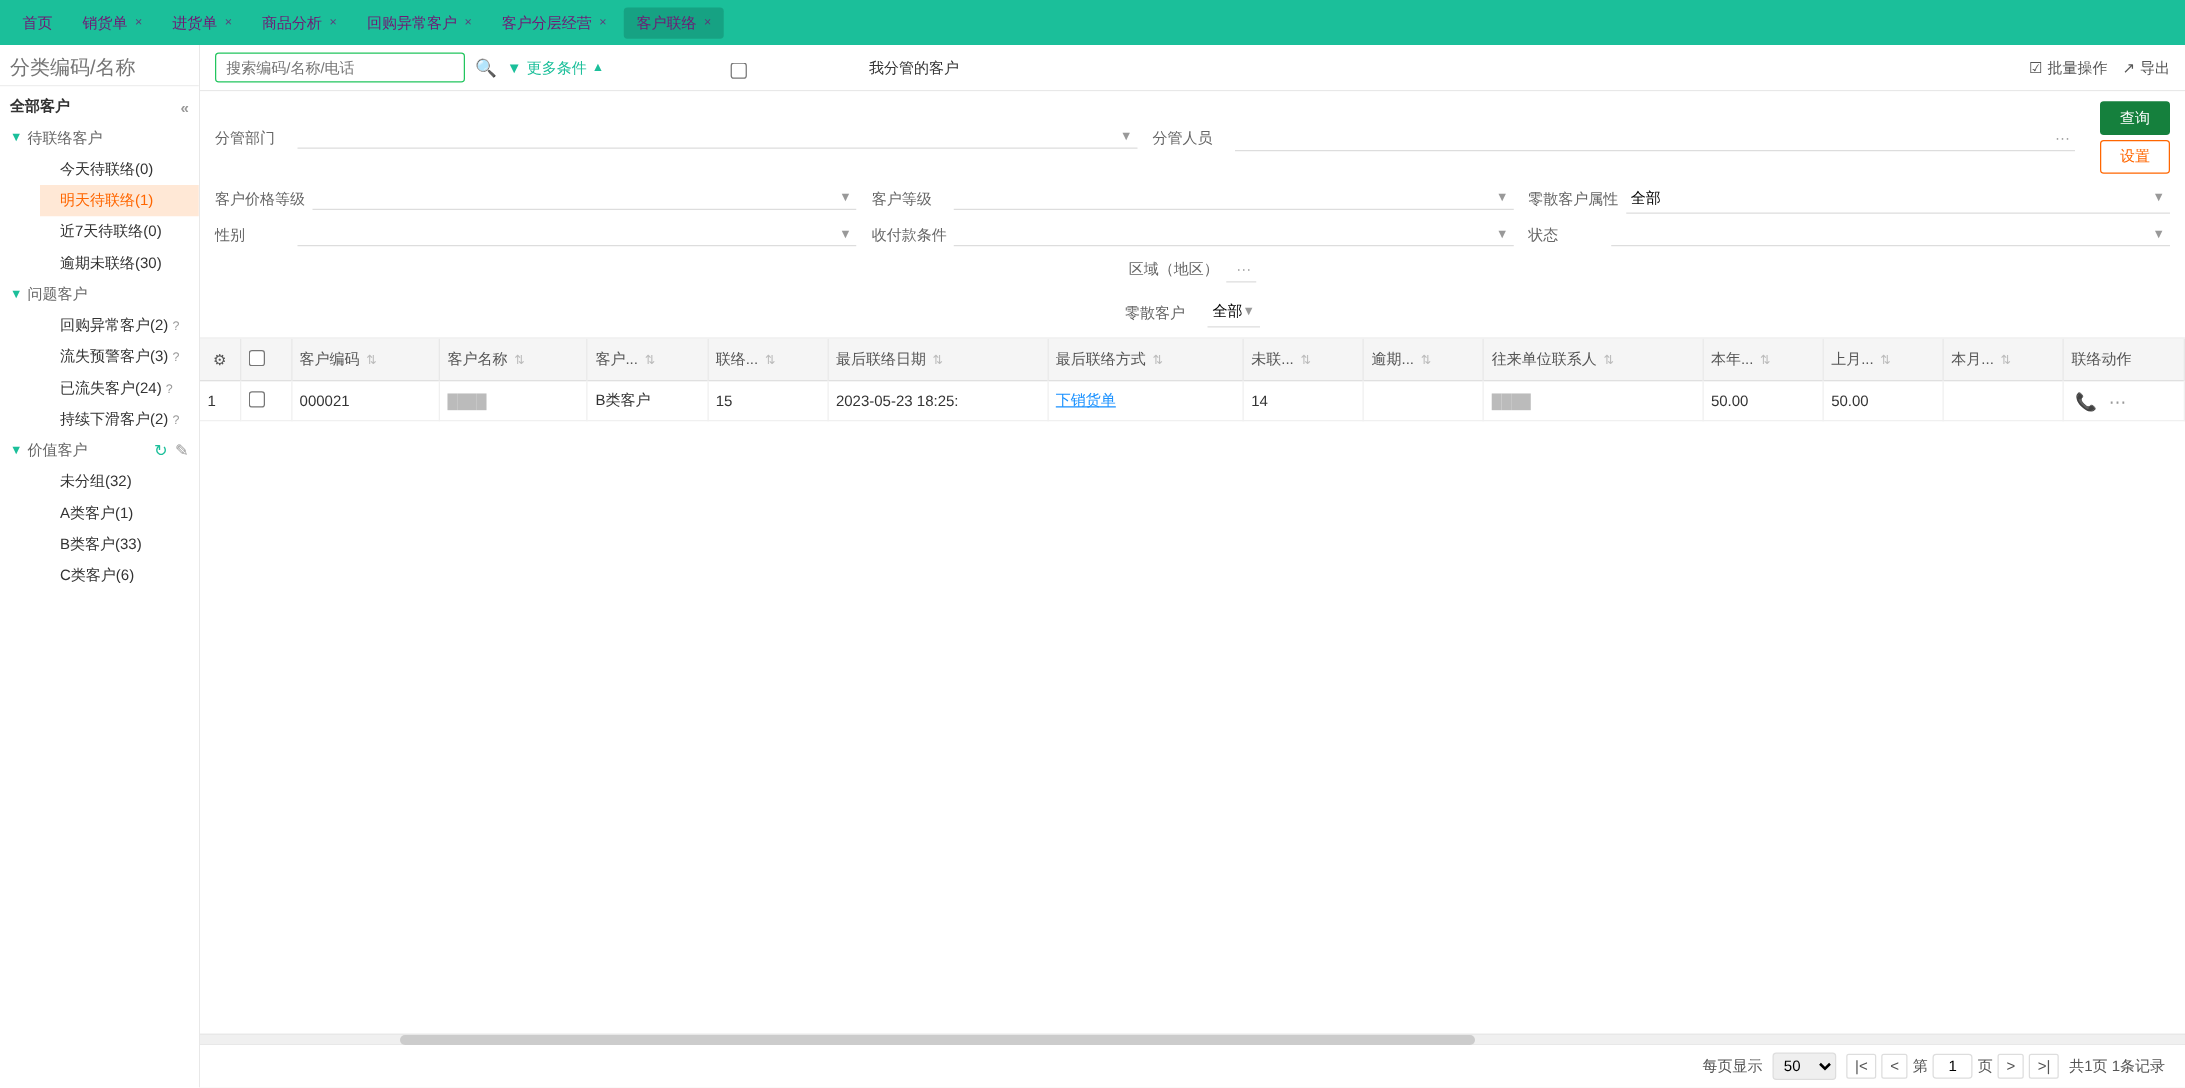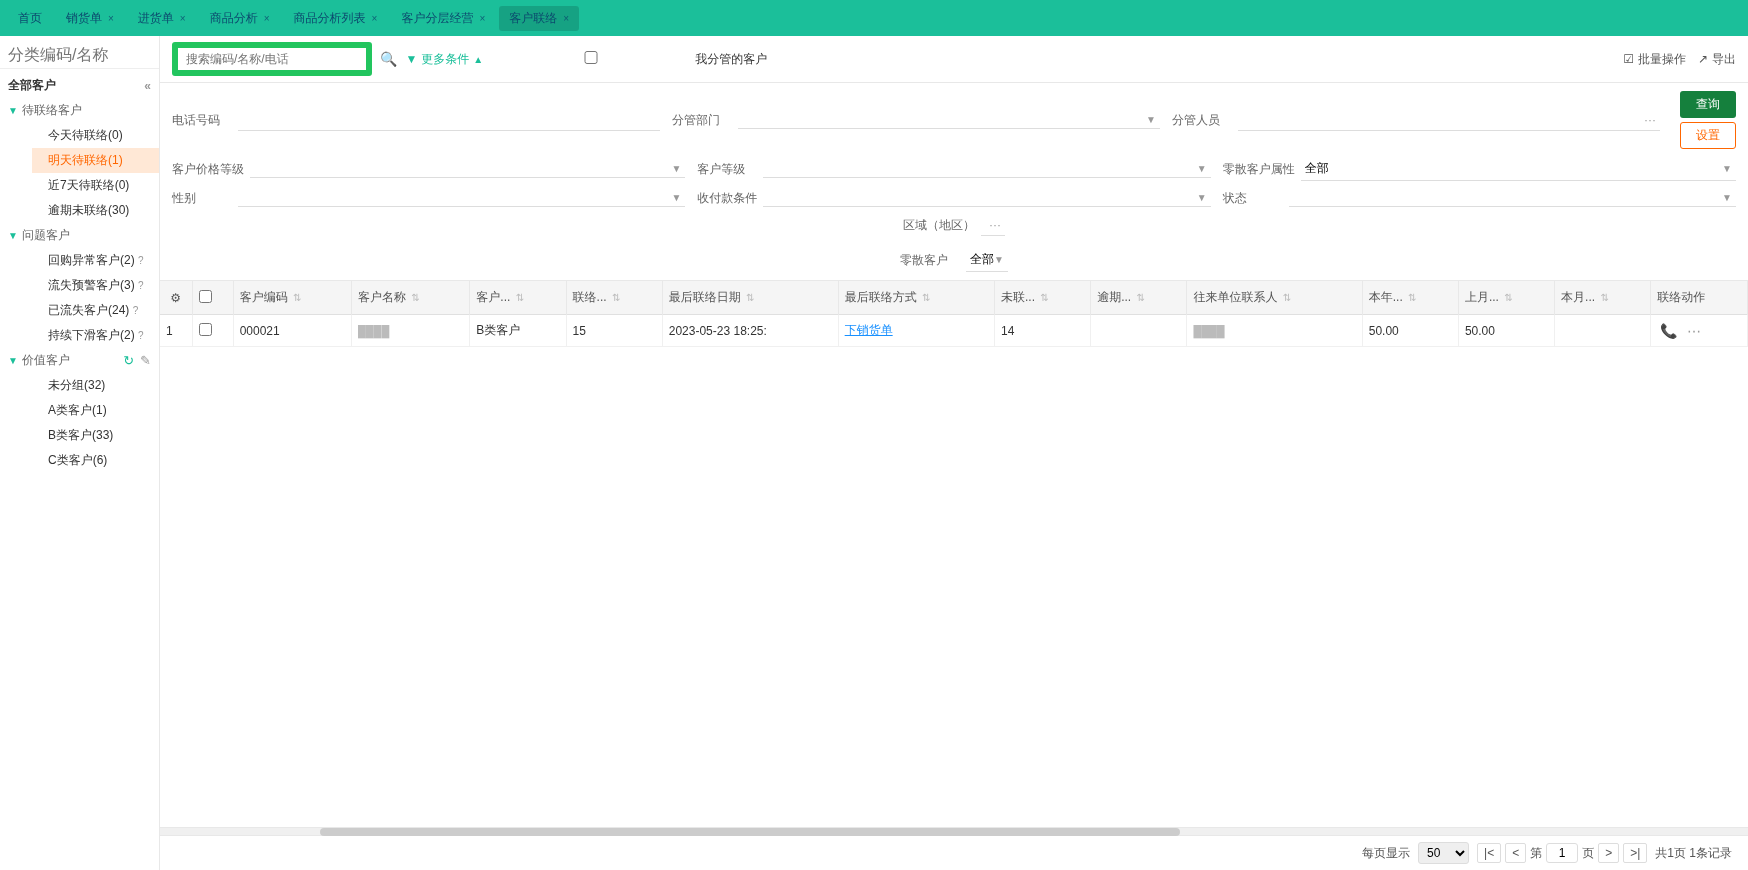--- a/index.html
+++ b/index.html
@@ -8,21 +8,21 @@
     
     .top-nav {
       background: #1bbf9a;
       height: 36px;
       display: flex;
       align-items: center;
       padding: 0 8px;
       gap: 4px;
     }
     .nav-item {
-      color: #0c4a6e;
+      color: #701a75;
       padding: 4px 10px;
       cursor: pointer;
       border-radius: 3px;
       white-space: nowrap;
       font-size: 13px;
       display: flex;
       align-items: center;
       gap: 4px;
     }
     .nav-item.active { background: rgba(0,0,0,0.15); }
@@ -97,40 +97,40 @@
     
     .filter-bar {
       background: #fff;
       border-bottom: 1px solid #e8e8e8;
       padding: 6px 12px;
       display: flex;
       align-items: center;
       gap: 8px;
     }
     .filter-bar input {
-      border: 6px solid #22c55e;
+      border: 1px solid #22c55e;
       border-radius: 3px;
       padding: 4px 8px;
       width: 200px;
       outline: none;
       font-size: 12px;
     }
     .filter-btn {
       display: flex;
       align-items: center;
       gap: 4px;
       color: #1bbf9a;
       cursor: pointer;
       font-size: 12px;
       border: none;
       background: none;
     }
     .checkbox-label {
       display: flex;
-      align-items: flex-start;
+      align-items: flex-end;
       gap: 4px;
       font-size: 12px;
       color: #333;
     }
     .right-actions {
       margin-left: auto;
       display: flex;
       align-items: center;
       gap: 12px;
     }
@@ -319,21 +319,21 @@
   </div>
   <div class="nav-item">
     <span>进货单</span>
     <span class="close-x">×</span>
   </div>
   <div class="nav-item">
     <span>商品分析</span>
     <span class="close-x">×</span>
   </div>
   <div class="nav-item">
-    <span>商品分析列表</span>
+    <span>回购异常客户</span>
     <span class="close-x">×</span>
   </div>
   <div class="nav-item">
     <span>客户分层经营</span>
     <span class="close-x">×</span>
   </div>
   <div class="nav-item active">
     <span>客户联络</span>
     <span class="close-x">×</span>
   </div>
@@ -435,24 +435,20 @@
         </div>
         <div class="action-link">
           <span>↗</span>
           <span>导出</span>
         </div>
       </div>
     </div>
 
     <div class="advanced-filter">
       <div class="filter-row">
-        <div class="filter-cell">
-          <label>电话号码</label>
-          <input class="filter-input" type="text" style="">
-        </div>
         <div class="filter-cell">
           <label>分管部门</label>
           <div class="filter-select">
             <span></span>
             <span class="chevron">▼</span>
           </div>
         </div>
         <div class="filter-cell">
           <label>分管人员</label>
           <div class="filter-select">

